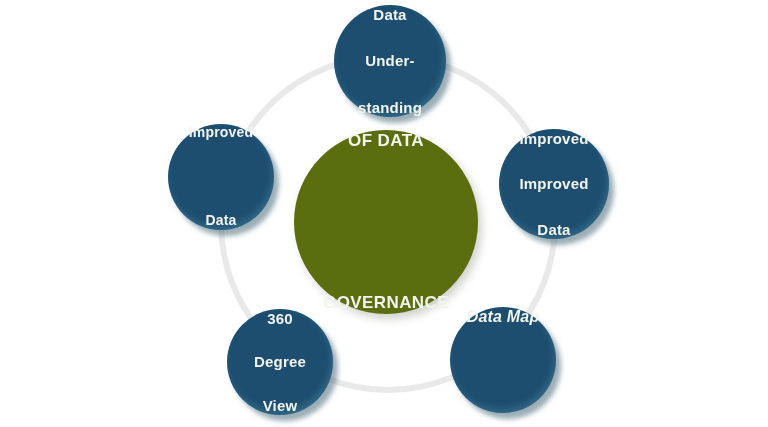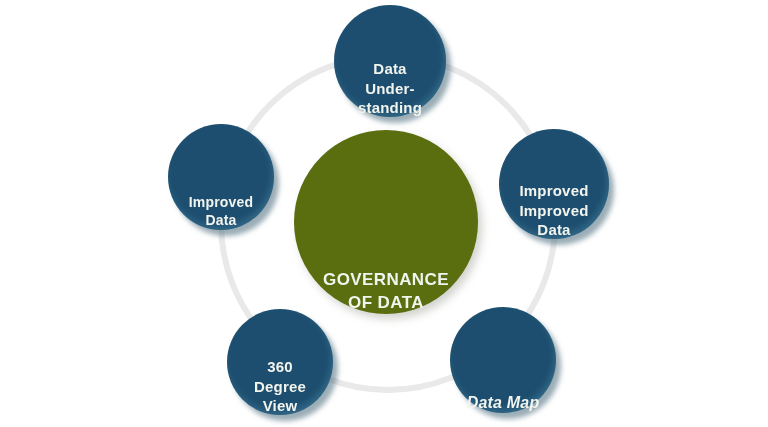--- a/index.html
+++ b/index.html
@@ -23,21 +23,21 @@
     border-radius: 50%;
     z-index: 1;
   }
 
   .circle {
     position: absolute;
     border-radius: 50%;
     display: flex;
     flex-direction: column;
     align-items: center;
-    justify-content: flex-end;
+    justify-content: space-between;
     text-align: center;
   }
 
   .node {
     background: var(--node-circle, #1d4e6f);
     color: var(--text, #f2f4ee);
     font-weight: bold;
     font-size: 15px;
     line-height: 1.28;
     letter-spacing: 0.2px;
@@ -70,22 +70,22 @@
   .node-left         { left: 168px; top: 124px; width: 106px; height: 106px; font-size: 14px; }
 </style>
 </head>
 <body>
 
 <div class="stage">
 
   <div class="ring"></div>
 
   <div class="circle hub">
+    <span class="line">OF DATA</span>
     <span class="line">GOVERNANCE</span>
-    <span class="line">OF DATA</span>
   </div>
 
   <div class="circle node node-top">
     <span class="line">Data</span>
     <span class="line">Under-</span>
     <span class="line">standing</span>
   </div>
 
   <div class="circle node node-right">
     <span class="line">Improved</span>

